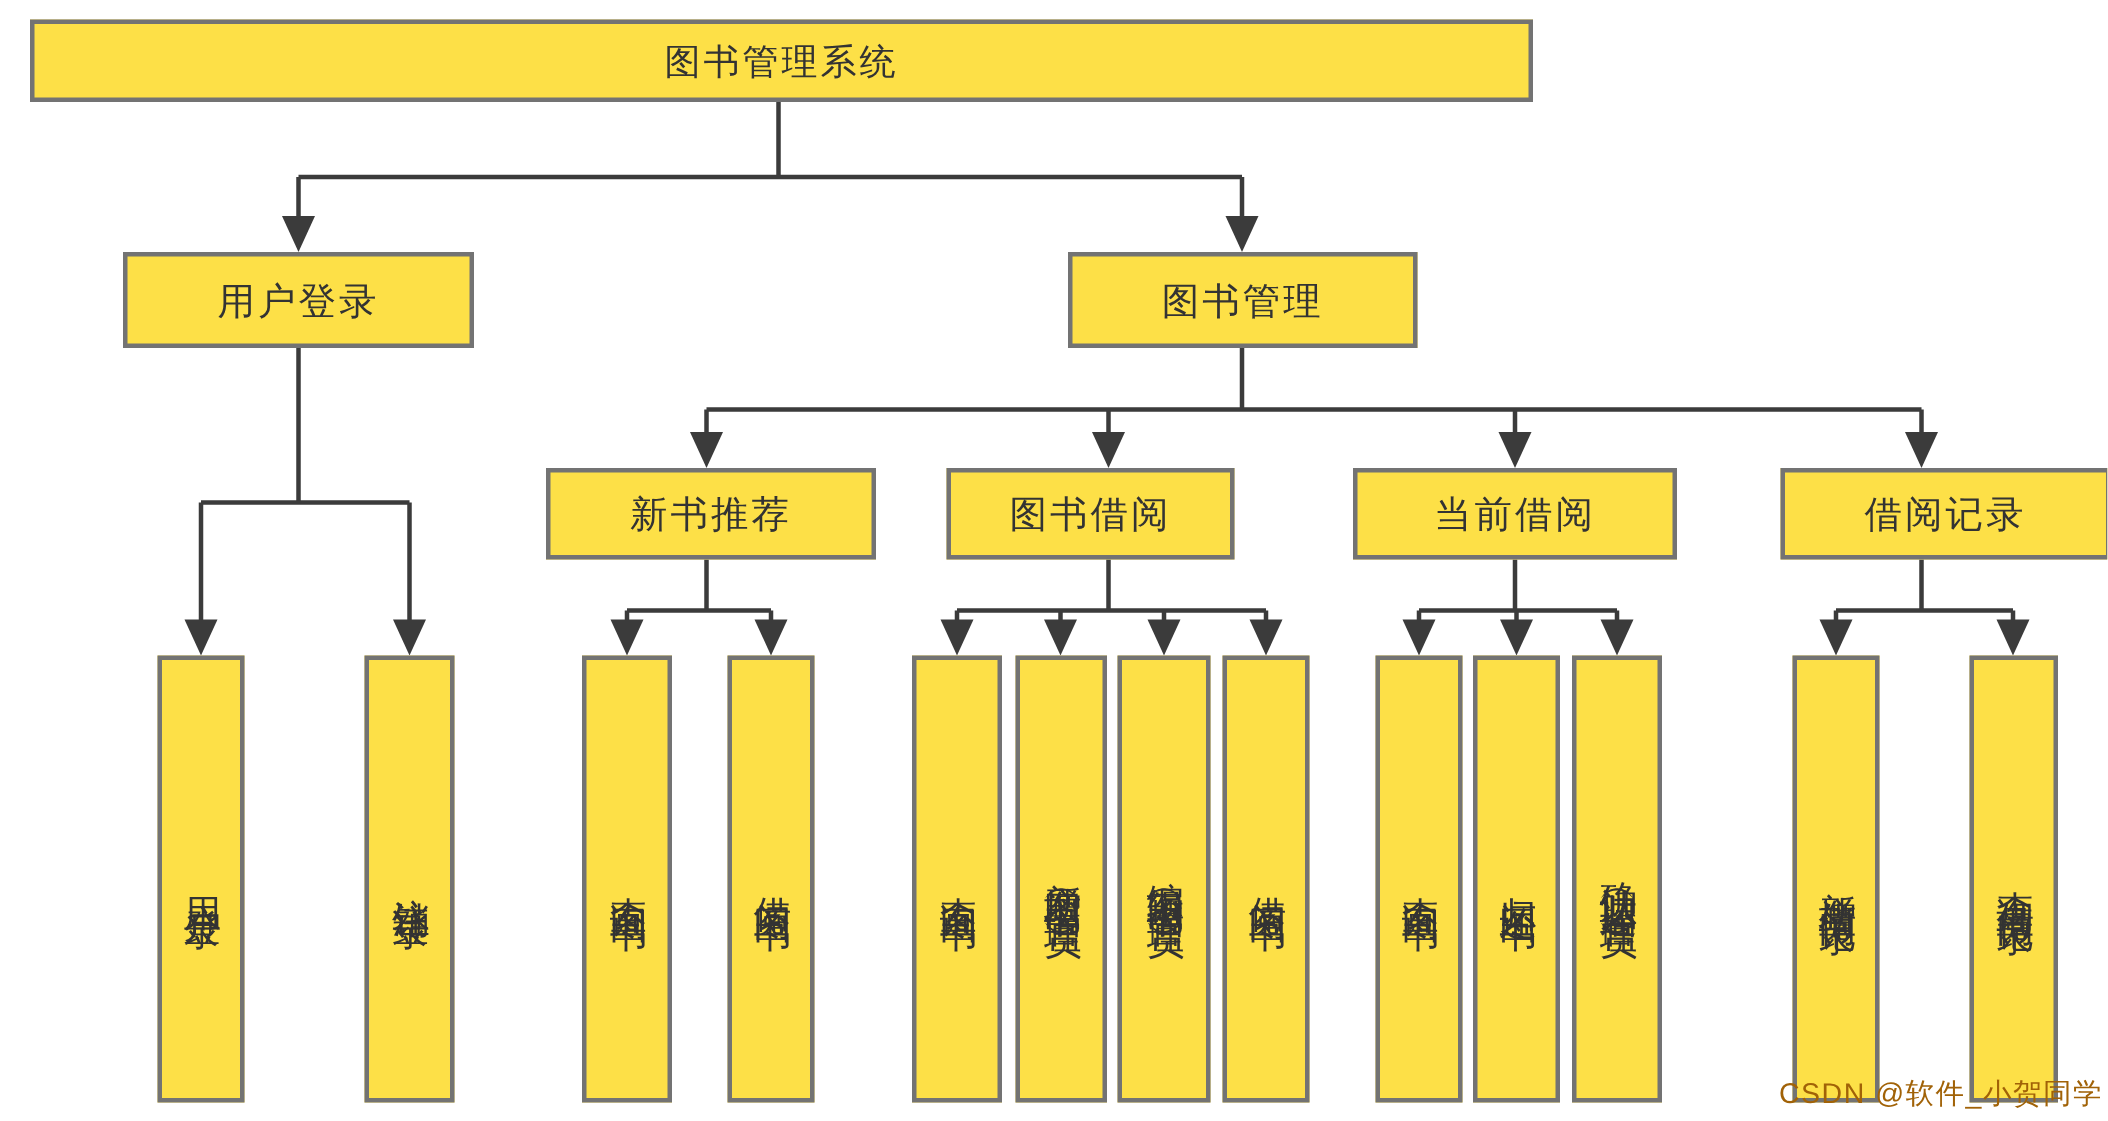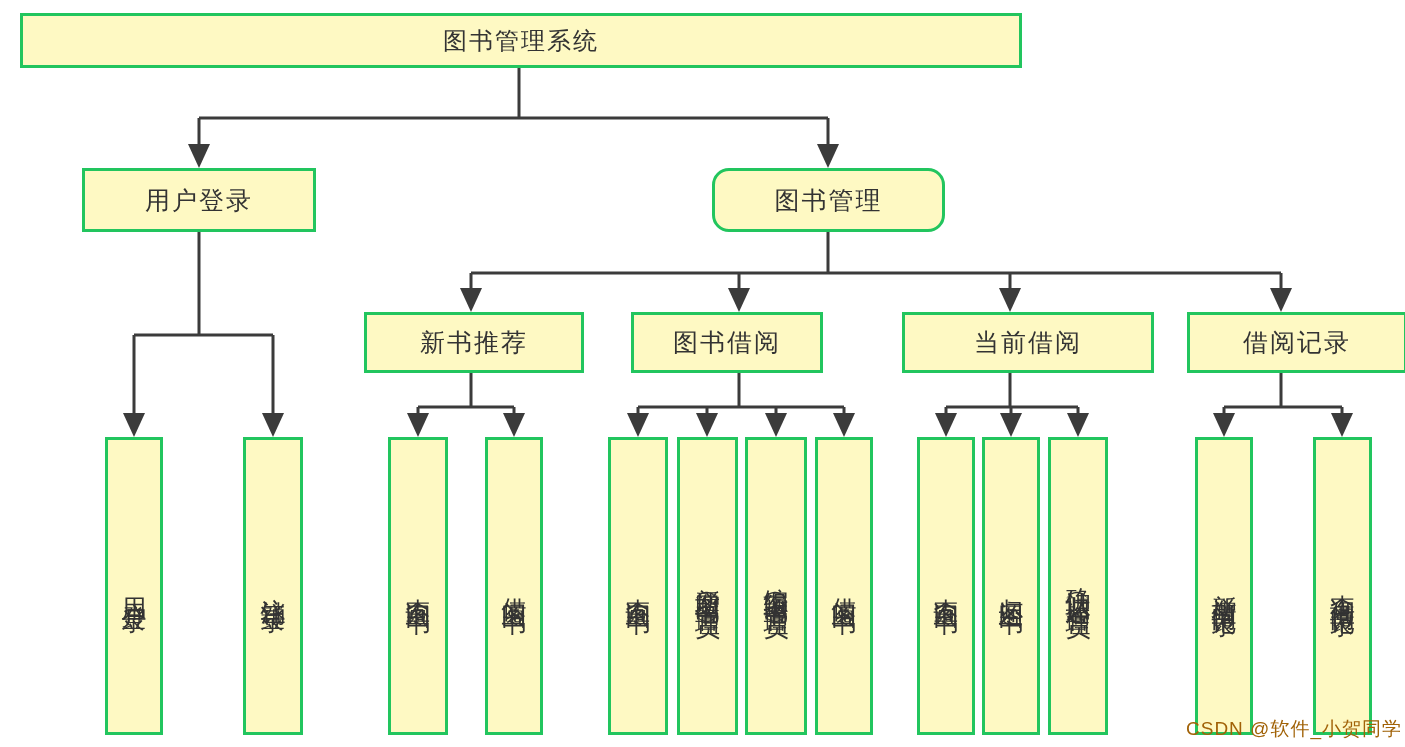--- a/index.html
+++ b/index.html
@@ -9,22 +9,22 @@
     background:#ffffff;
     font-family:"Liberation Sans", sans-serif;
     overflow:hidden;
   }
   .connectors{position:absolute;left:0;top:0;width:1405px;height:747px;}
   .connectors path{stroke:#3b3b3b;stroke-width:3;fill:none;}
   .connectors polygon{fill:#3b3b3b;stroke:none;}
   .node{
     position:absolute;
     box-sizing:border-box;
-    border:3px solid #22c55e;
-    background:#fef9c3;
+    border:3px solid #737373;
+    background:#fde047;
     display:flex;
     align-items:center;
     justify-content:center;
     color:#333333;
   }
   .node.h span{
     font-size:25px;
     letter-spacing:2px;
     white-space:nowrap;
   }
@@ -101,31 +101,31 @@
     </g>
   </svg>
 
   <div class="node h root" style="left:20px;top:13px;width:1002px;height:55px;">
     <span>图书管理系统</span>
   </div>
 
   <div class="node h" style="left:82px;top:168px;width:234px;height:64px;">
     <span>用户登录</span>
   </div>
-  <div class="node h" style="left:712px;top:168px;width:233px;height:64px;border-radius:17px;">
+  <div class="node h" style="left:712px;top:168px;width:233px;height:64px;">
     <span>图书管理</span>
   </div>
 
   <div class="node h" style="left:364px;top:312px;width:220px;height:61px;text-align:center;">
     <span>新书推荐</span>
   </div>
   <div class="node h" style="left:631px;top:312px;width:192px;height:61px;">
     <span>图书借阅</span>
   </div>
-  <div class="node h" style="left:902px;top:312px;width:252px;height:61px;">
+  <div class="node h" style="left:902px;top:312px;width:216px;height:61px;">
     <span>当前借阅</span>
   </div>
   <div class="node h" style="left:1172px;top:312px;width:220px;height:61px;margin-left:15px;">
     <span>借阅记录</span>
   </div>
 
   <div class="node v" style="left:105px;top:437px;width:58px;height:298px;">
     <span>用户登录</span>
   </div>
   <div class="node v" style="left:243px;top:437px;width:60px;height:298px;">

